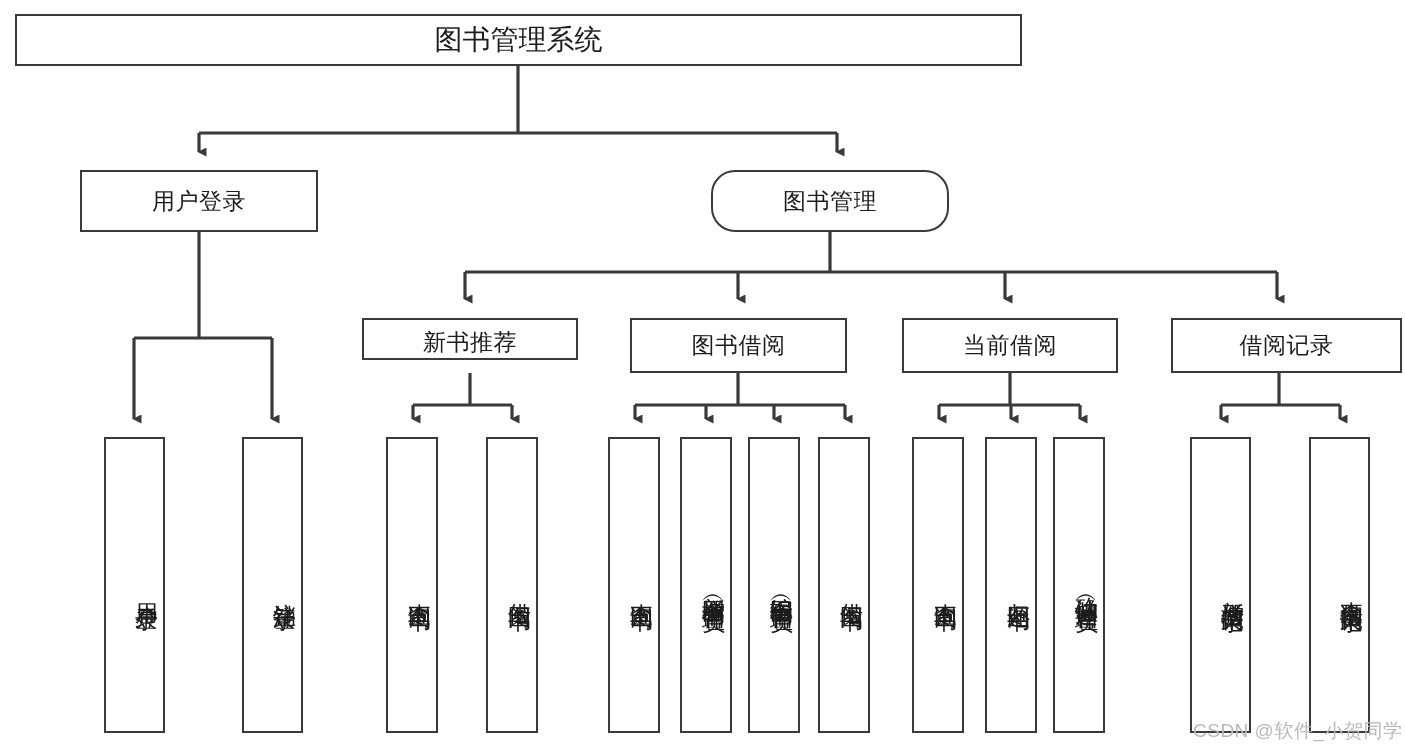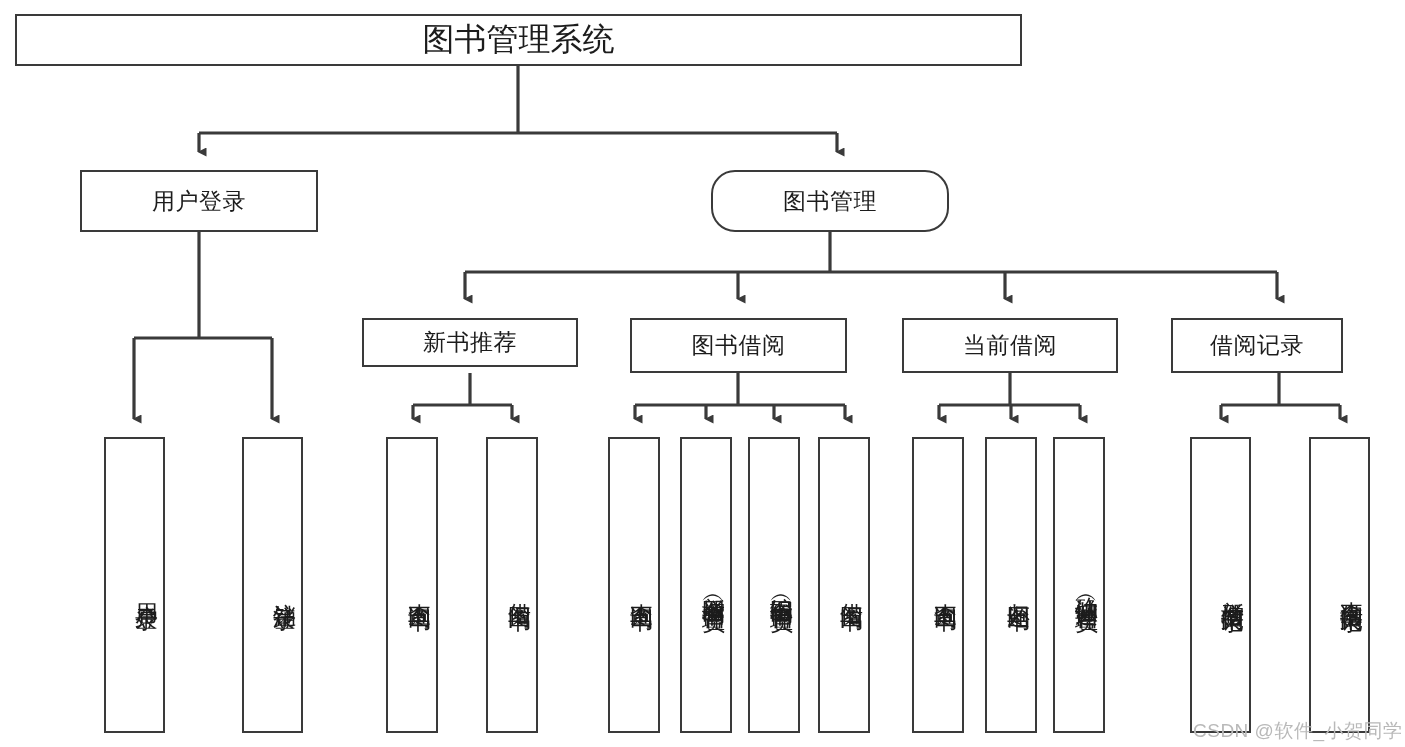--- a/index.html
+++ b/index.html
@@ -34,21 +34,21 @@
     display: flex;
     align-items: center;
     justify-content: center;
     text-align: center;
   }
   .node.h {
     font-size: 23px;
     letter-spacing: 0.5px;
   }
   .node.root {
-    font-size: 32px;
+    font-size: 28px;
   }
   .node.leaf {
     writing-mode: vertical-rl;
     text-orientation: upright;
     font-size: 23px;
     line-height: 1.42;
     letter-spacing: 2px;
     align-items: flex-start;
     justify-content: center;
     padding-top: 8px;
@@ -123,30 +123,30 @@
     <span>图书管理系统</span>
   </div>
 
   <div class="node h" style="left:80px; top:170px; width:238px; height:62px;">
     <span>用户登录</span>
   </div>
   <div class="node h" style="left:711px; top:170px; width:238px; height:62px;border-radius:24px;">
     <span>图书管理</span>
   </div>
 
-  <div class="node h" style="left:362px; top:318px; width:216px; height:49px;">
+  <div class="node h" style="left:362px; top:318px; width:216px; height:42px;align-items:flex-end;">
     <span>新书推荐</span>
   </div>
   <div class="node h" style="left:630px; top:318px; width:217px; height:55px;justify-content:center;">
     <span>图书借阅</span>
   </div>
   <div class="node h" style="left:902px; top:318px; width:216px; height:55px;text-align:center;">
     <span>当前借阅</span>
   </div>
-  <div class="node h" style="left:1171px; top:318px; width:172px; height:55px;">
+  <div class="node h" style="left:1171px; top:318px; width:231px; height:55px;">
     <span>借阅记录</span>
   </div>
 
   <div class="node leaf" style="left:104px; top:437px; width:61px; height:296px;">
     <span>用户登录</span>
   </div>
   <div class="node leaf" style="left:242px; top:437px; width:61px; height:296px;">
     <span>注销登录</span>
   </div>
 

